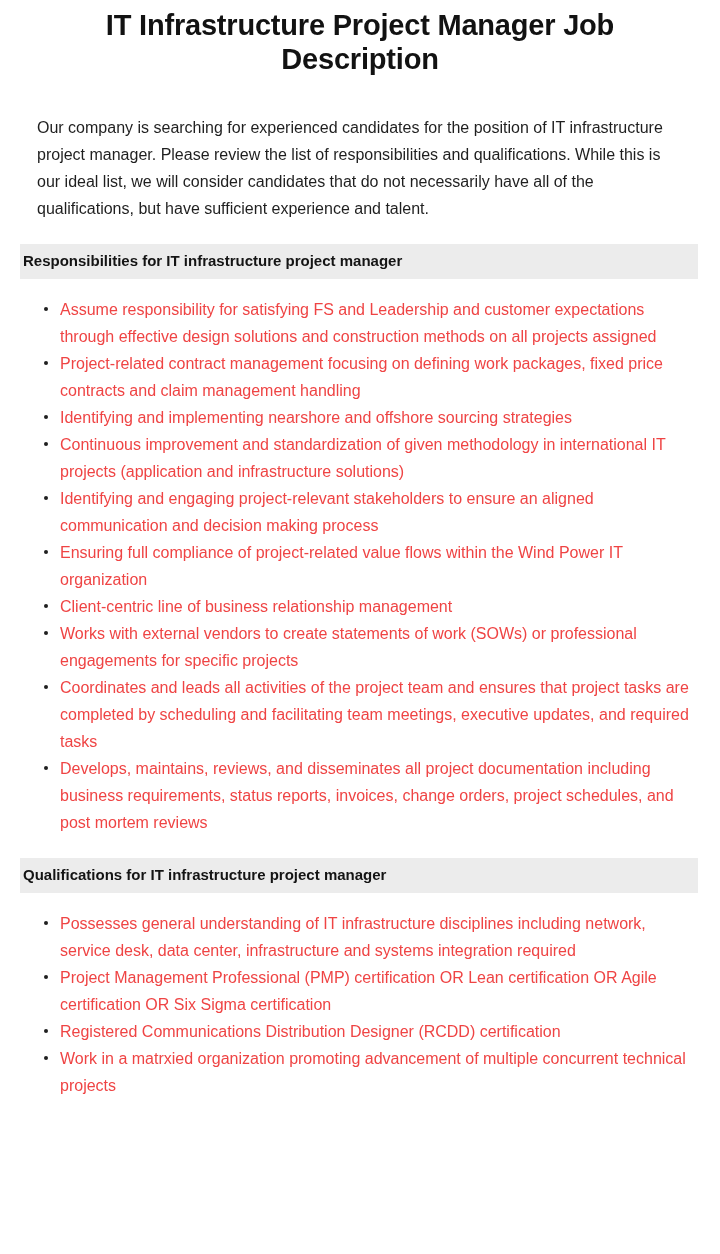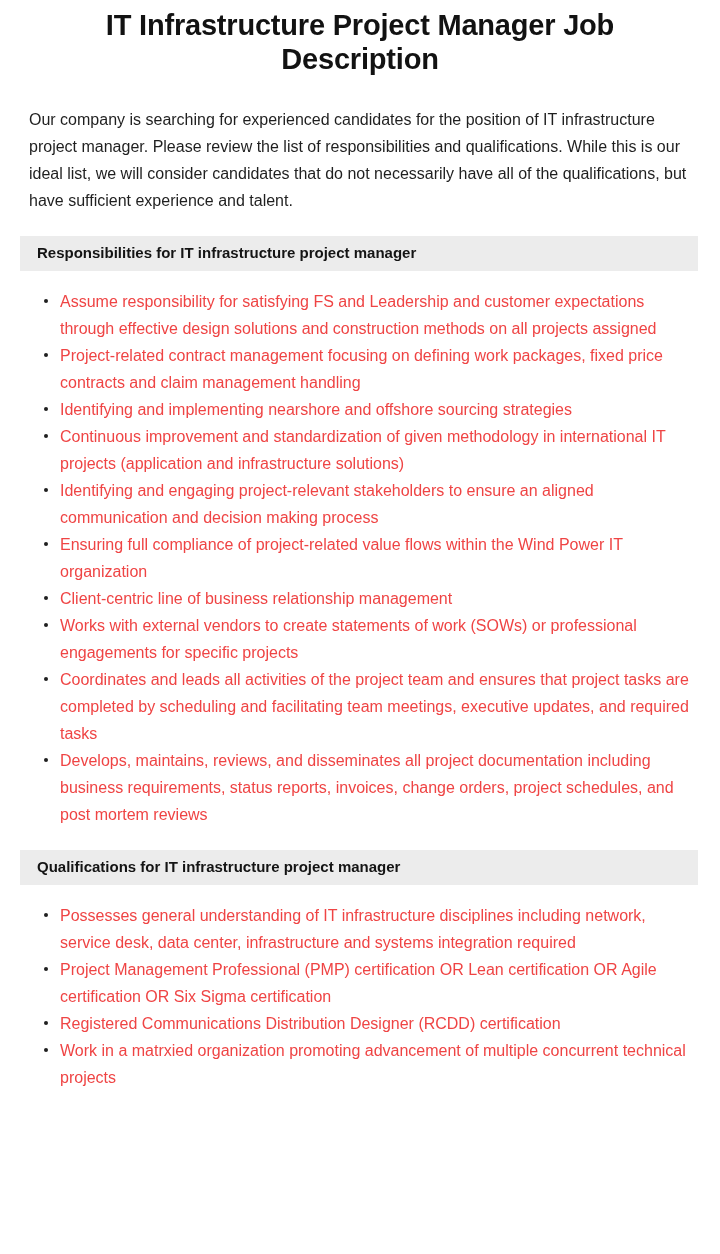--- a/index.html
+++ b/index.html
@@ -30,32 +30,32 @@
     color: #121212;
     margin: 0;
     padding: 8px 52px 0 52px;
     letter-spacing: -0.2px;
     box-sizing: border-box;
   }
   .intro {
     font-size: 16px;
     line-height: 27px;
     color: #1f1f1f;
-    margin: 8px;
+    margin: 16px;
     padding: 22px 24px 0 21px;
     box-sizing: border-box;
   }
   .section {
     margin: 0;
     padding: 0;
   }
   .section-header {
     background: #ececec;
     margin: 22px 22px 0 20px;
-    padding: 8px 0 9px 17px;
+    padding: 8px 0 9px 3px;
     box-sizing: border-box;
   }
   .section-header-text {
     font-size: 15px;
     line-height: 18px;
     font-weight: 700;
     color: #141414;
     display: block;
   }
   ul.item-list {

